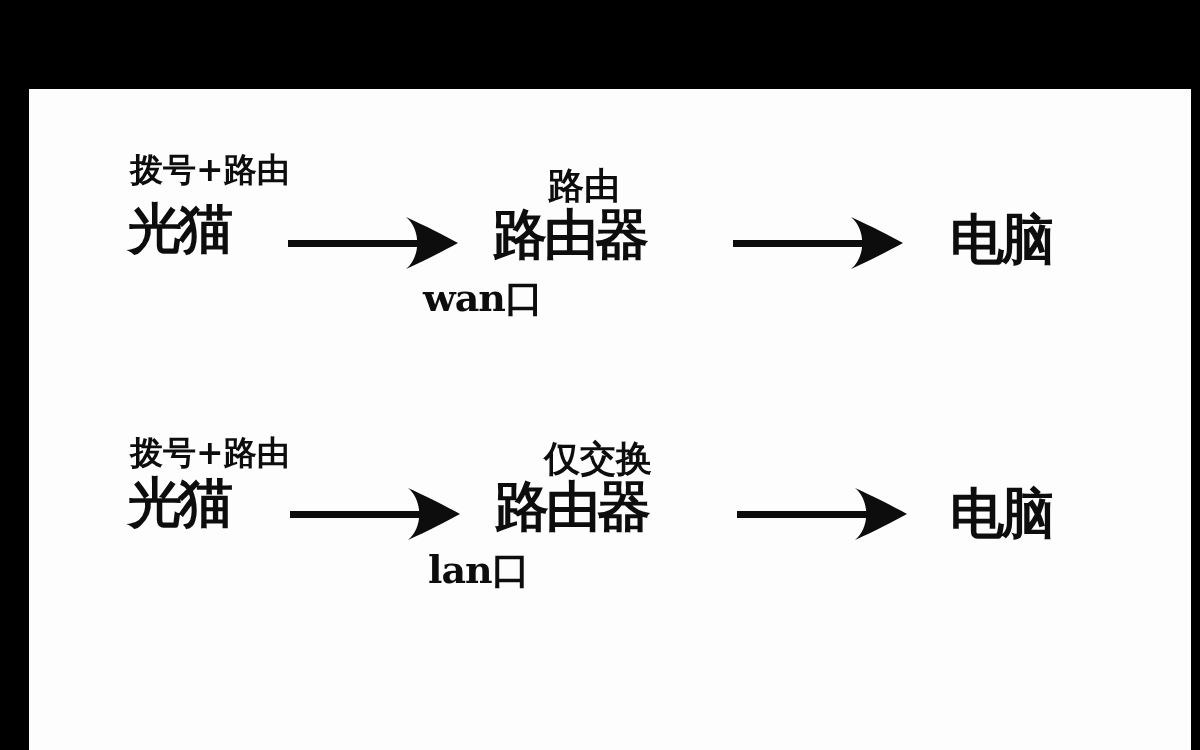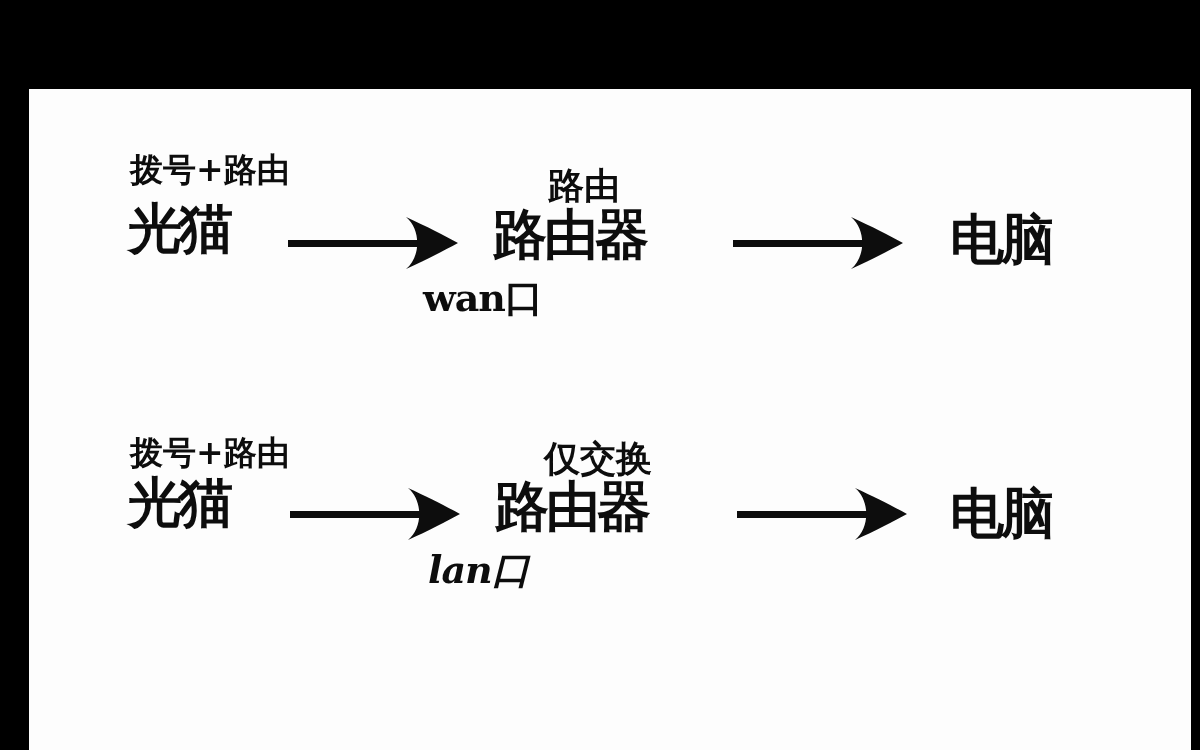--- a/index.html
+++ b/index.html
@@ -88,21 +88,21 @@
   <div>
     <div class="el tag" style="left:101px; top:347px;">拨号+路由</div>
     <div class="el node-big" style="left:99px; top:386px;">光猫</div>
 
     <div class="arrow" style="left:261px; top:399px;">
       <svg width="170" height="52" viewBox="0 0 170 52" aria-hidden="true">
         <rect class="ink" x="0" y="23" width="140" height="7"></rect>
         <path class="ink" d="M118 0 C 138 9, 157 19, 170 26 C 157 33, 138 43, 118 52 C 133 40, 133 12, 118 0 Z"></path>
       </svg>
     </div>
-    <div class="el port-label" style="left:399px; top:462px;font-style:italic;">lan口</div>
+    <div class="el port-label" style="left:399px; top:462px;">lan口</div>
 
     <div class="el mode-label" style="left:515px; top:351px;">仅交换</div>
     <div class="el node-big" style="left:466px; top:390px;">路由器</div>
 
     <div class="arrow" style="left:708px; top:399px;">
       <svg width="170" height="52" viewBox="0 0 170 52" aria-hidden="true">
         <rect class="ink" x="0" y="23" width="140" height="7"></rect>
         <path class="ink" d="M118 0 C 138 9, 157 19, 170 26 C 157 33, 138 43, 118 52 C 133 40, 133 12, 118 0 Z"></path>
       </svg>
     </div>

